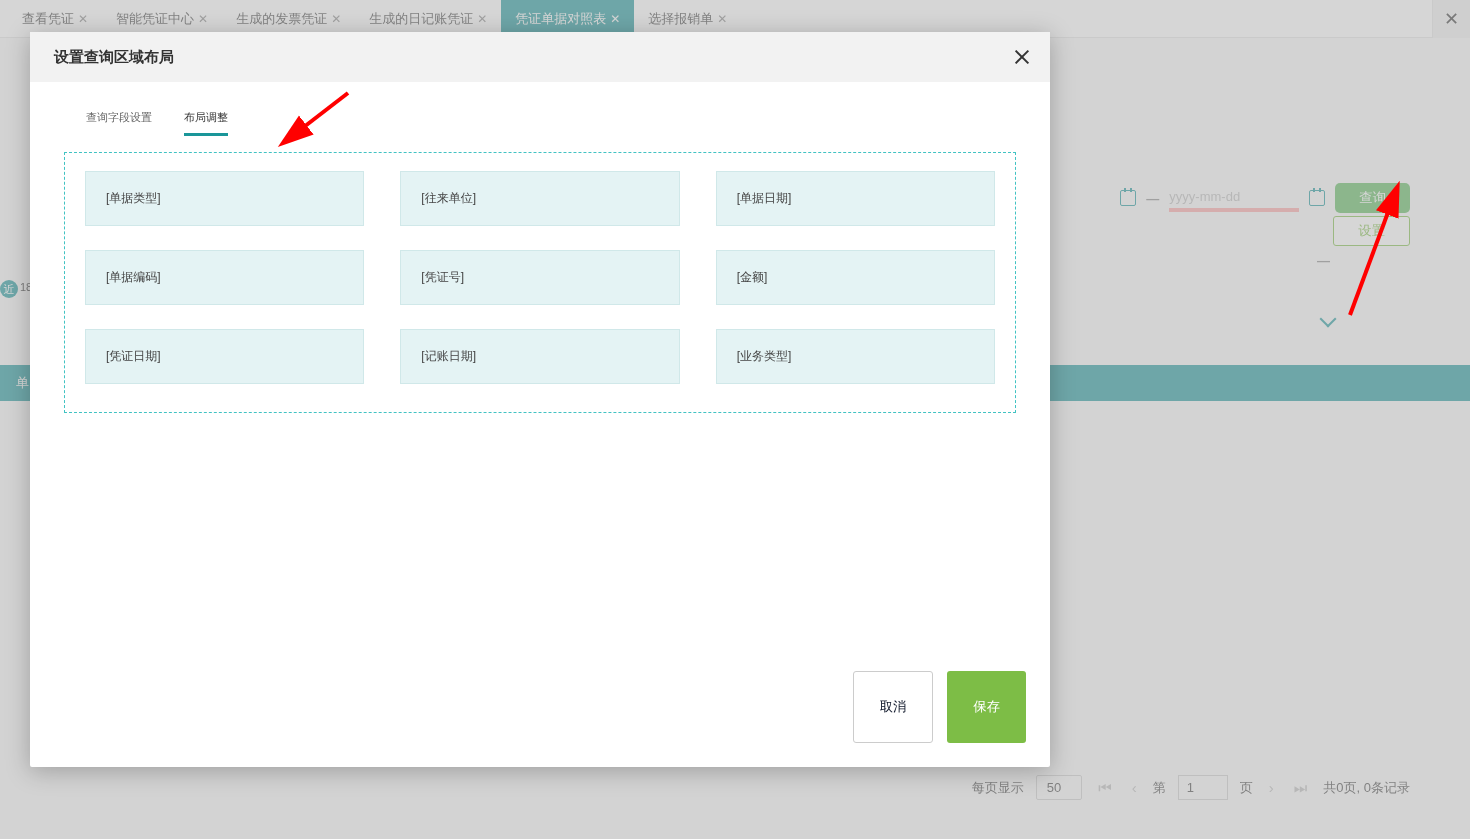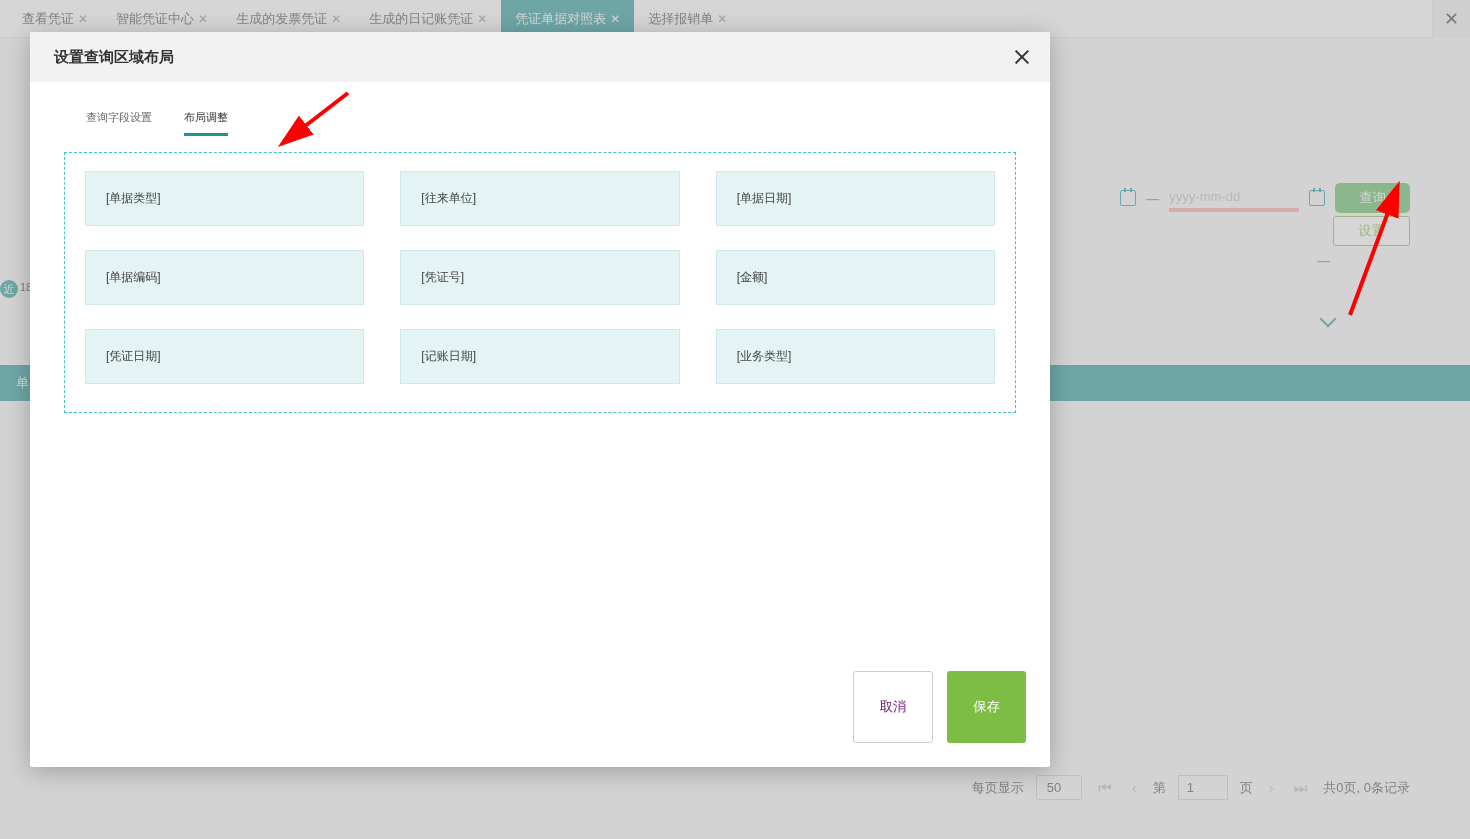--- a/index.html
+++ b/index.html
@@ -277,21 +277,21 @@
 
     .modal-footer {
       padding: 16px 24px 24px;
       display: flex;
       justify-content: flex-end;
       gap: 14px;
     }
     .btn-cancel {
       background: #fff;
       border: 1px solid #ccc;
-      color: #701a75;
+      color: #0f172a;
       padding: 26px 26px;
       border-radius: 3px;
       cursor: pointer;
     }
     .btn-save {
       background: #7dbd46;
       border: none;
       color: #fff;
       padding: 22px 26px;
       border-radius: 3px;

